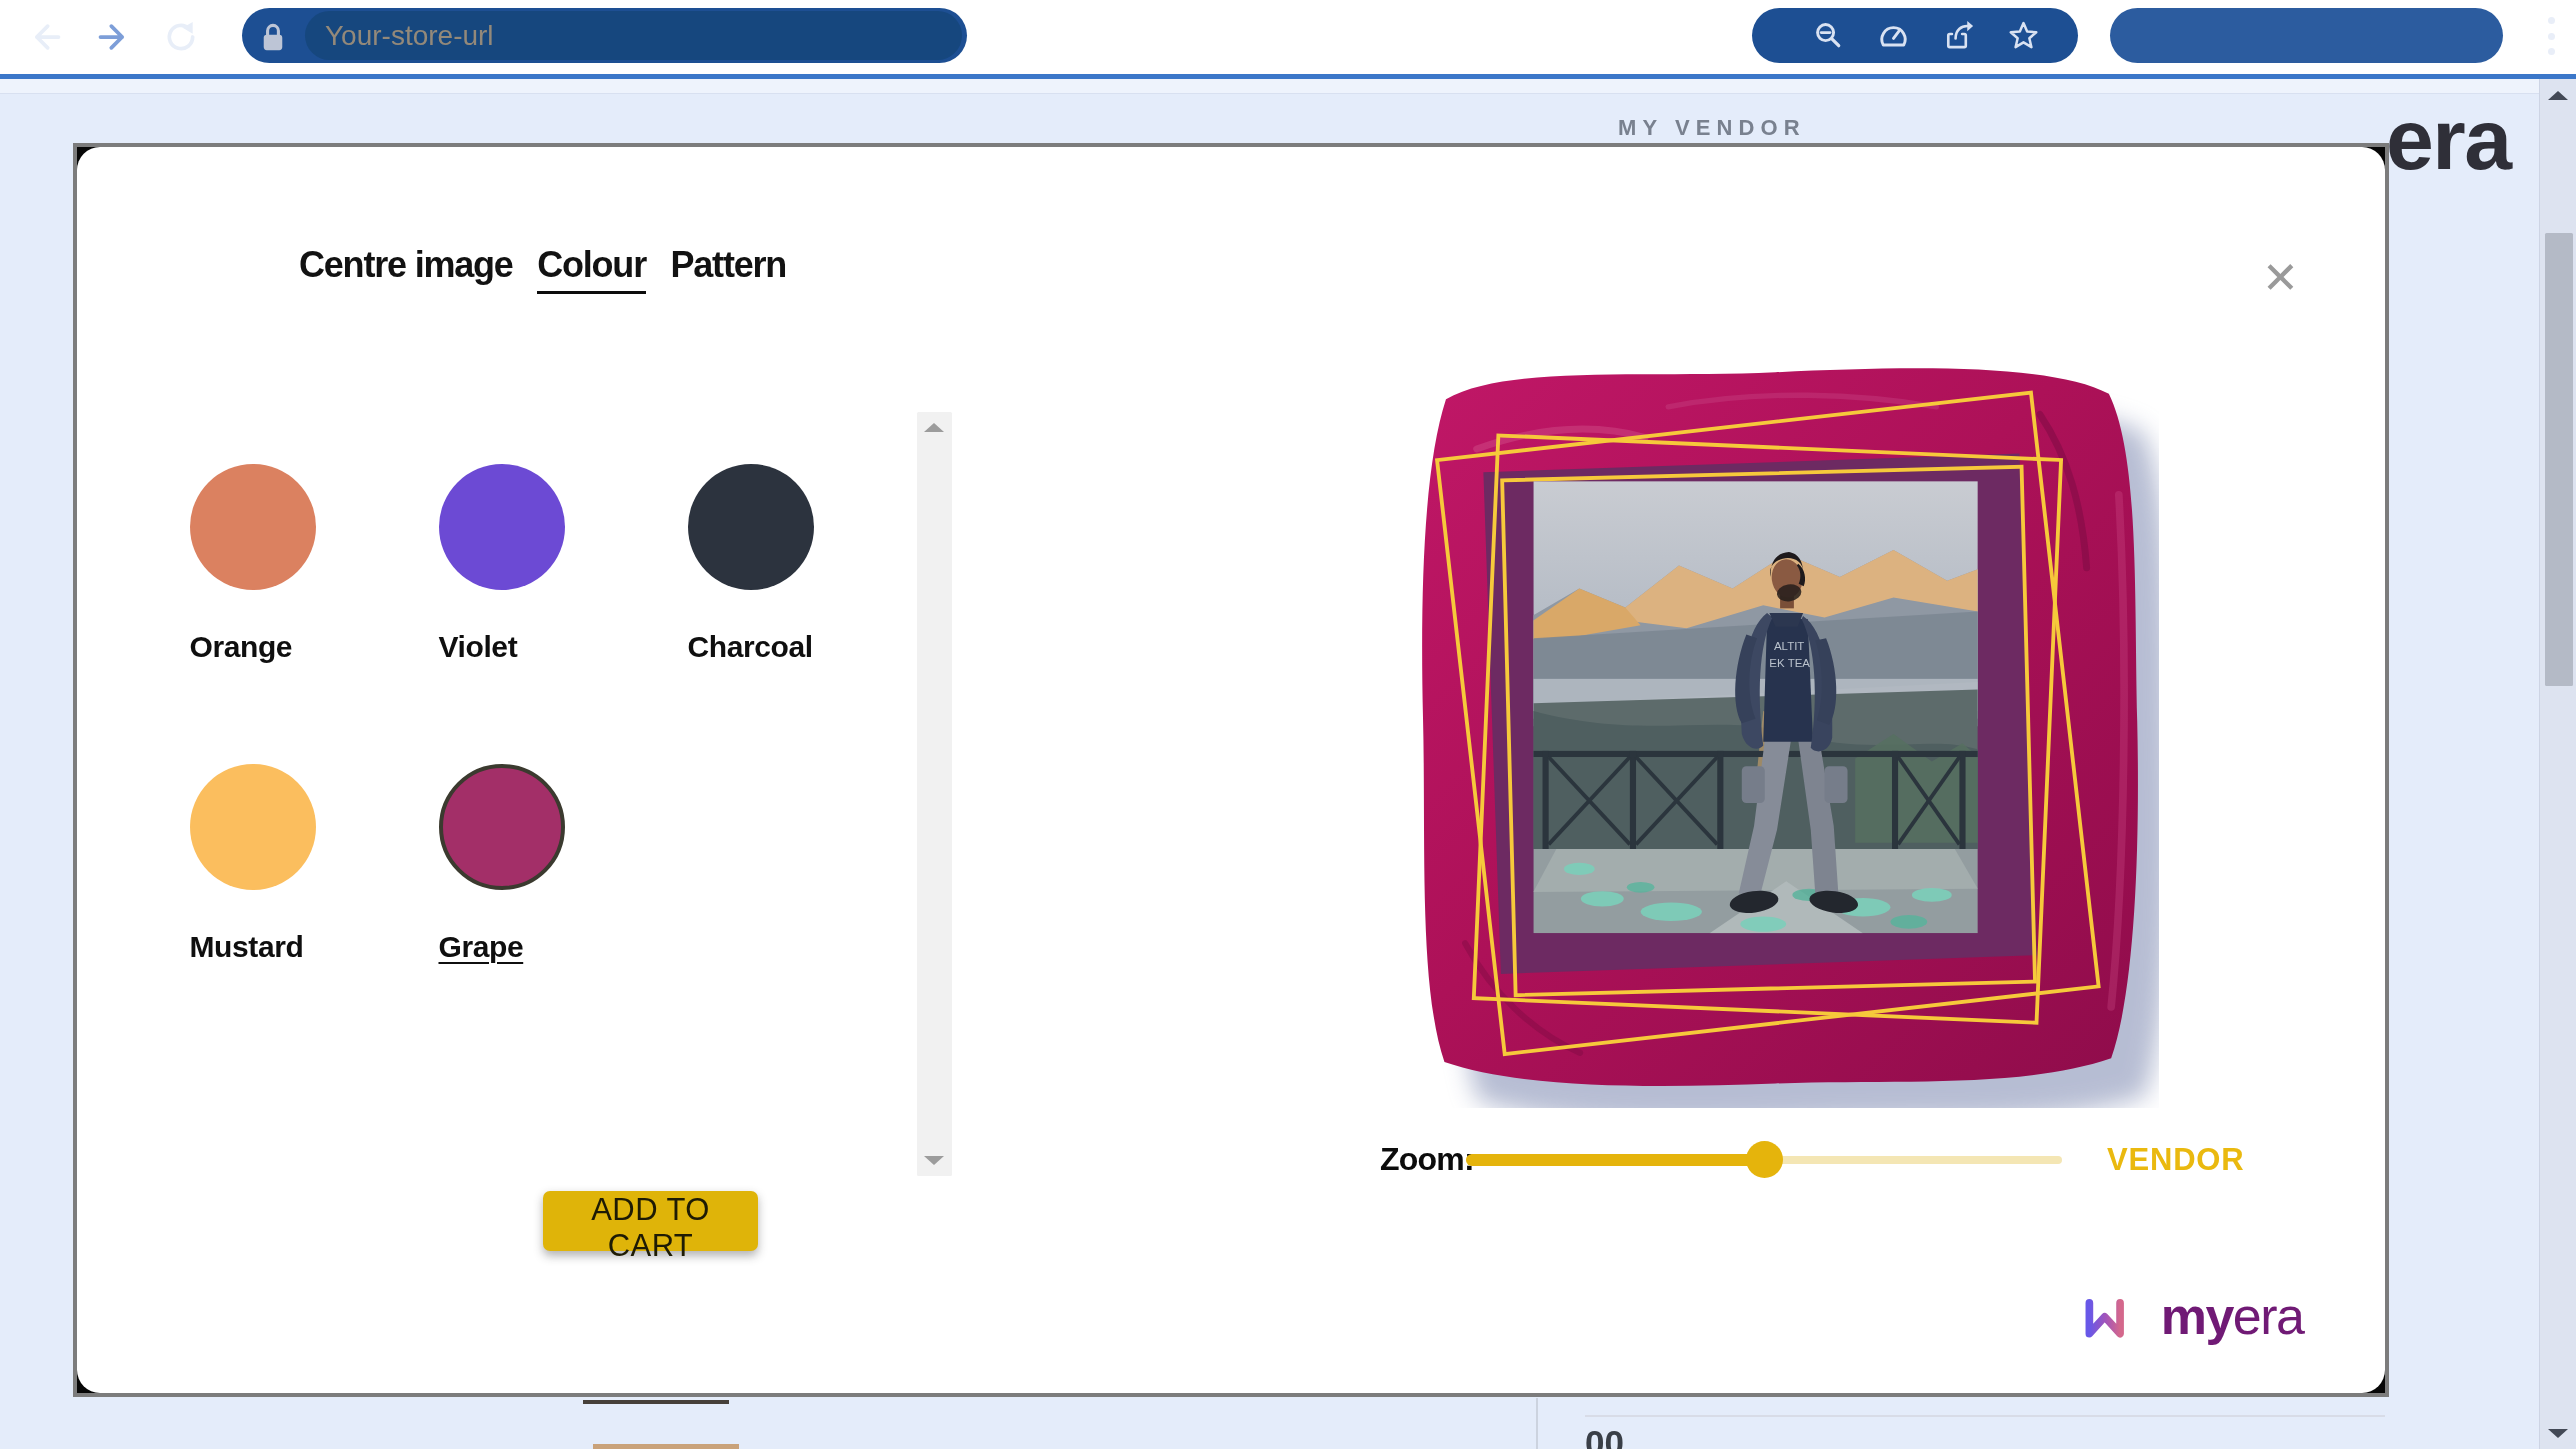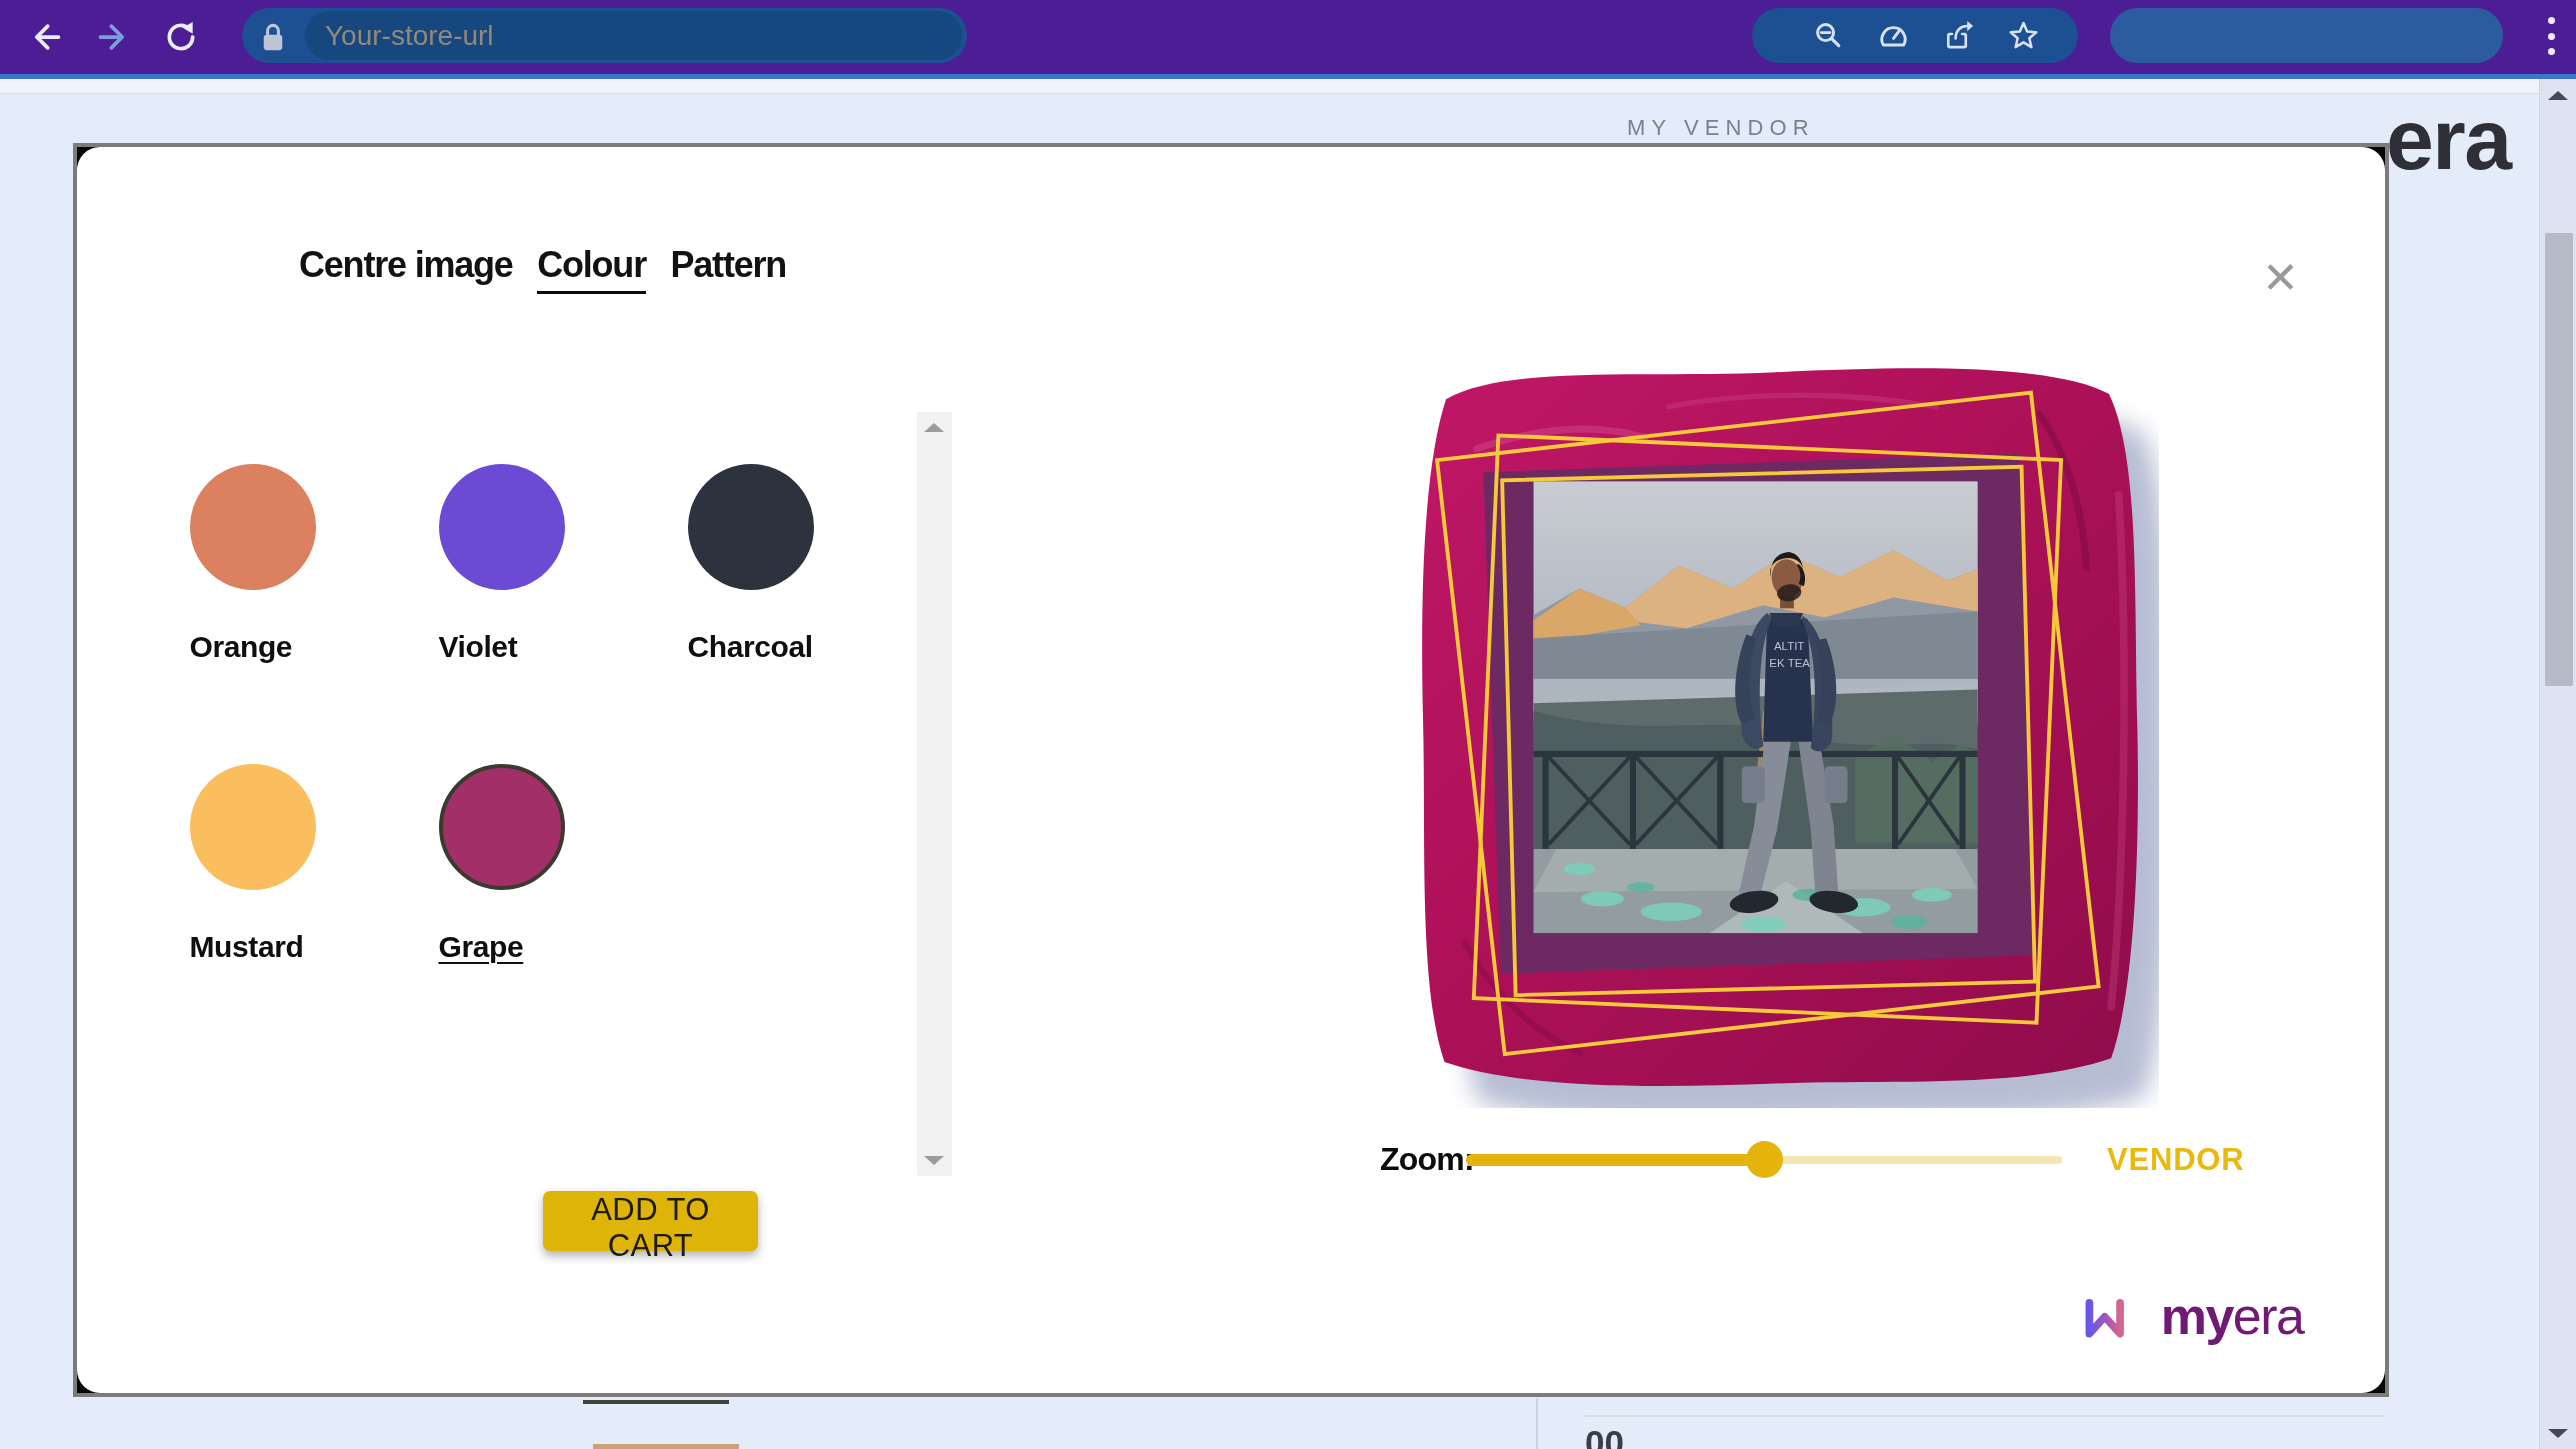--- a/index.html
+++ b/index.html
@@ -3,35 +3,35 @@
 <meta charset="utf-8">
 <style>
   html,body{margin:0;padding:0;}
   body{
     width:2576px;height:1449px;position:relative;overflow:hidden;
     background:#e4ecfa;font-family:"Liberation Sans",sans-serif;
   }
   .abs{position:absolute;}
 
   
-  .toolbar{left:0;top:0;width:2576px;height:74px;background:#4c1d95;border-bottom:5.4px solid #3b77c9;box-sizing:content-box;}
+  .toolbar{left:0;top:0;width:2576px;height:74px;background:#ffffff;border-bottom:5.4px solid #3b77c9;box-sizing:content-box;}
   .toolbar-strip{left:0;top:79px;width:2576px;height:14px;background:#eef3fc;border-bottom:0.8px solid #d8e0f0;}
   .nav-btn{top:14px;width:46px;height:46px;display:flex;align-items:center;justify-content:center;}
   .url-pill{left:242px;top:7.7px;width:725px;height:55px;border-radius:28px;background:#1d4f93;}
   .url-field{left:305px;top:10.7px;width:657px;height:49px;border-radius:24.5px;background:#16477e;}
   .lock-wrap{left:259px;top:20px;width:28px;height:34px;}
   .url-text{left:325px;top:20px;font-size:28px;color:#93897a;letter-spacing:0px;}
   .icon-pill{left:1752px;top:7.7px;width:326px;height:55px;border-radius:28px;background:#1d4f93;}
   .search-pill{left:2110px;top:7.7px;width:393px;height:55px;border-radius:28px;background:#2c5c9f;}
   .tb-ic{top:18.4px;width:35px;height:35px;}
   .menu-dots{left:2536px;top:9.2px;width:31px;height:54px;display:flex;flex-direction:column;align-items:center;justify-content:center;gap:8.4px;}
   .menu-dots i{width:7px;height:7px;border-radius:50%;background:#e9eef8;display:block;}
 
   
-  .vendor-label{left:1618px;top:115px;font-size:22px;letter-spacing:6.1px;color:#79818f;font-weight:400;z-index:1;margin-left:9px;}
+  .vendor-label{left:1618px;top:115px;font-size:22px;letter-spacing:6.1px;color:#79818f;font-weight:700;z-index:1;}
   .site-logo-partial{left:2386px;top:90px;font-size:86px;font-weight:600;color:#2f2f38;z-index:1;letter-spacing:-1.5px;}
   .bscroll{left:2539px;top:79px;width:37px;height:1370px;background:#dde3f0;border-left:0.8px solid #cdd4e4;z-index:6;}
   .bscroll .thumb{left:4.6px;top:154px;width:28px;height:453px;background:#b4bac6;border-radius:1.5px;}
   .tri-up{width:0;height:0;border-left:10.7px solid transparent;border-right:10.7px solid transparent;border-bottom:9.2px solid #434956;}
   .tri-down{width:0;height:0;border-left:10.7px solid transparent;border-right:10.7px solid transparent;border-top:9.2px solid #434956;}
   .under-dark-bar{left:583px;top:1400px;width:146px;height:3.8px;background:#46403a;z-index:1;}
   .under-tan-bar{left:593px;top:1444px;width:146px;height:5.4px;background:#c9a27a;z-index:1;}
   .bg-vline{left:1536px;top:1398px;width:1.5px;height:51px;background:#ccd3df;z-index:1;}
   .bg-hline{left:1585px;top:1415px;width:800px;height:1.5px;background:#d8dce7;z-index:1;}
   .price-partial{left:1585px;top:1423px;font-size:35px;font-weight:700;color:#3a3f47;z-index:1;}

